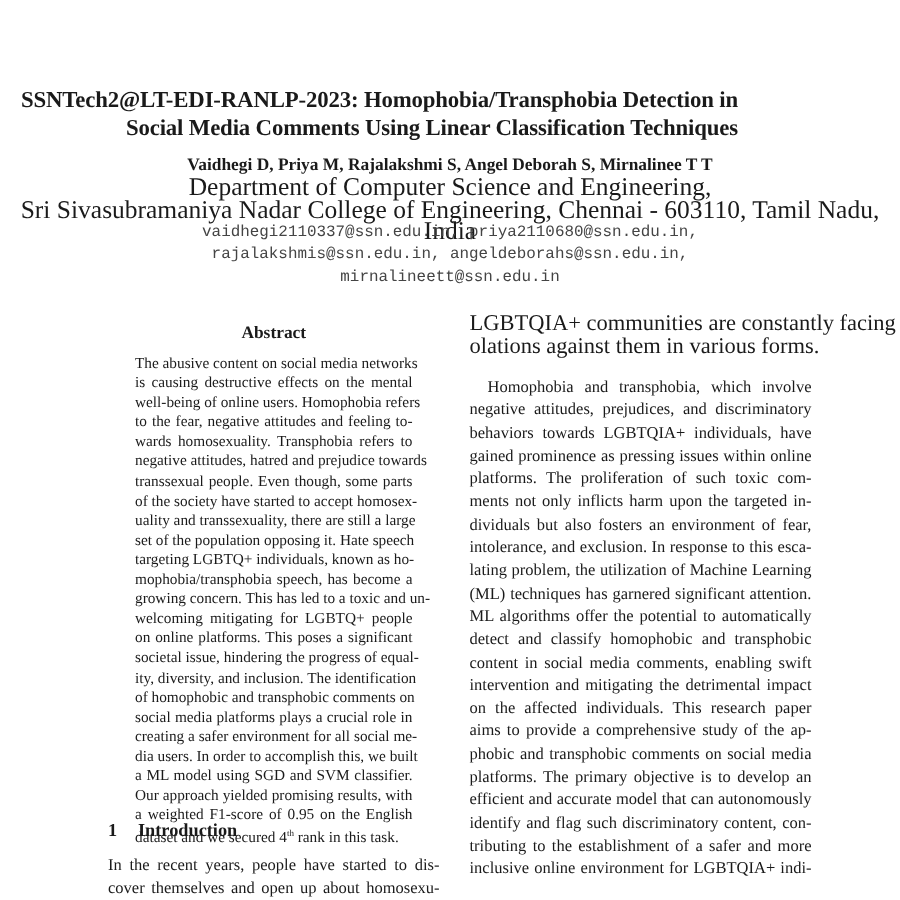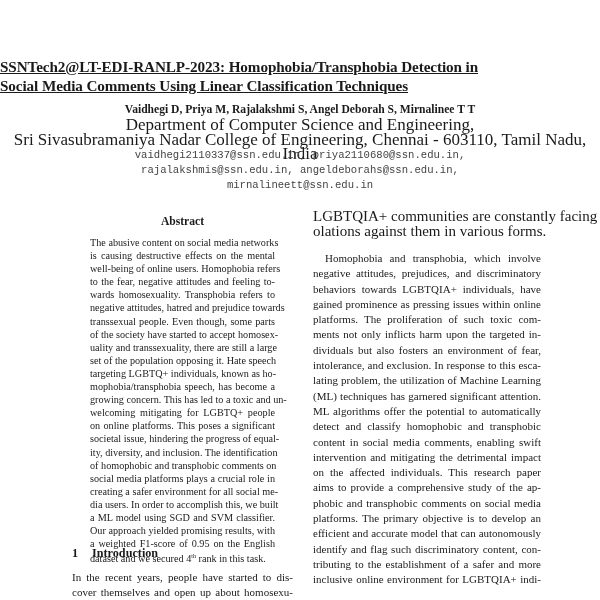--- a/index.html
+++ b/index.html
@@ -1,19 +1,19 @@
 <!DOCTYPE html>
 <html><head>
 <meta charset="utf-8">
 <style>
   html, body { margin: 0; padding: 0; background: #ffffff; }
   body { width: 600px; height: 600px; overflow: hidden; position: relative;
          font-family: "Liberation Serif", "DejaVu Serif", serif; color: #1a1a1a; }
-  .title { position: absolute; left: 0; width: 492px; top: 57px; text-align: left;
-           font-weight: bold; font-size: 15.2px; line-height: 19px; letter-spacing: -0.1px; text-decoration: underline; }
+  .title { position: absolute; left: 0; width: 492px; top: 57px; text-align: right;
+           font-weight: bold; font-size: 15.2px; line-height: 19px; letter-spacing: -0.1px; }
   .authors { position: absolute; left: 0; width: 600px; top: 103px; text-align: center;
              font-weight: bold; font-size: 11.6px; line-height: 14px; }
   .affil { position: absolute; left: 0; width: 600px; text-align: center;
            font-size: 17px; line-height: 14px; }
   .email { position: absolute; left: 0; width: 600px; text-align: center;
            font-family: "Liberation Mono", "DejaVu Sans Mono", monospace;
            font-size: 10.6px; line-height: 14px; color: #444; }
   .abs-head { position: absolute; left: 90px; width: 185px; top: 215px; text-align: center;
               font-weight: bold; font-size: 11.6px; }
   .col { position: absolute; font-size: 10.2px; line-height: 13.1px; text-align: justify; }

